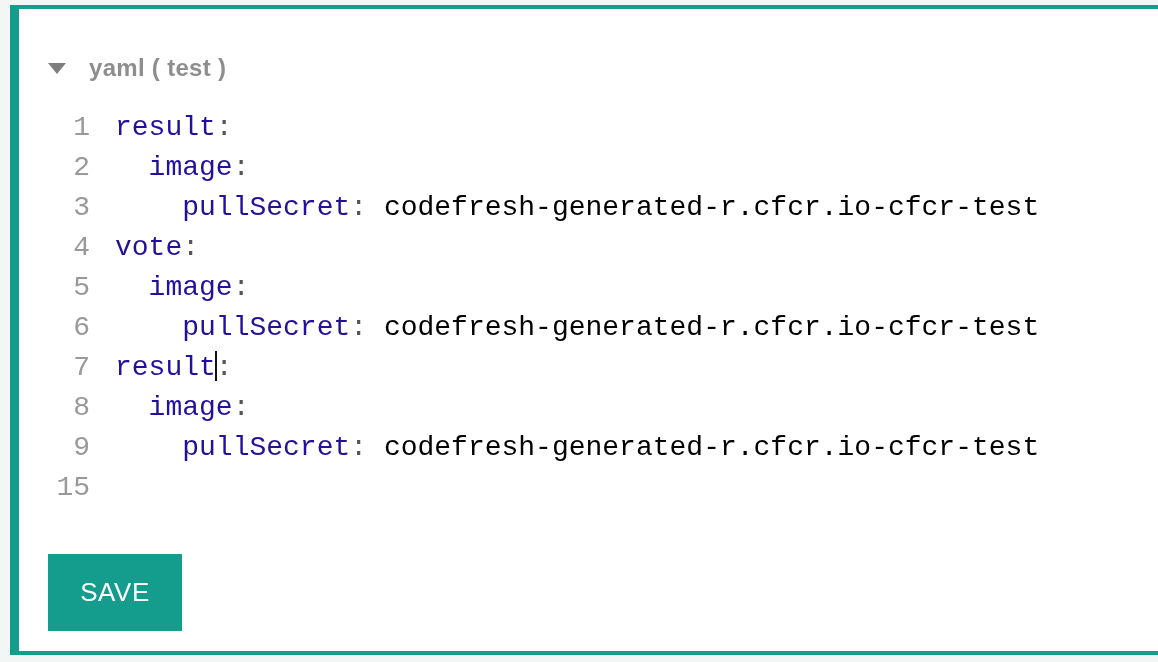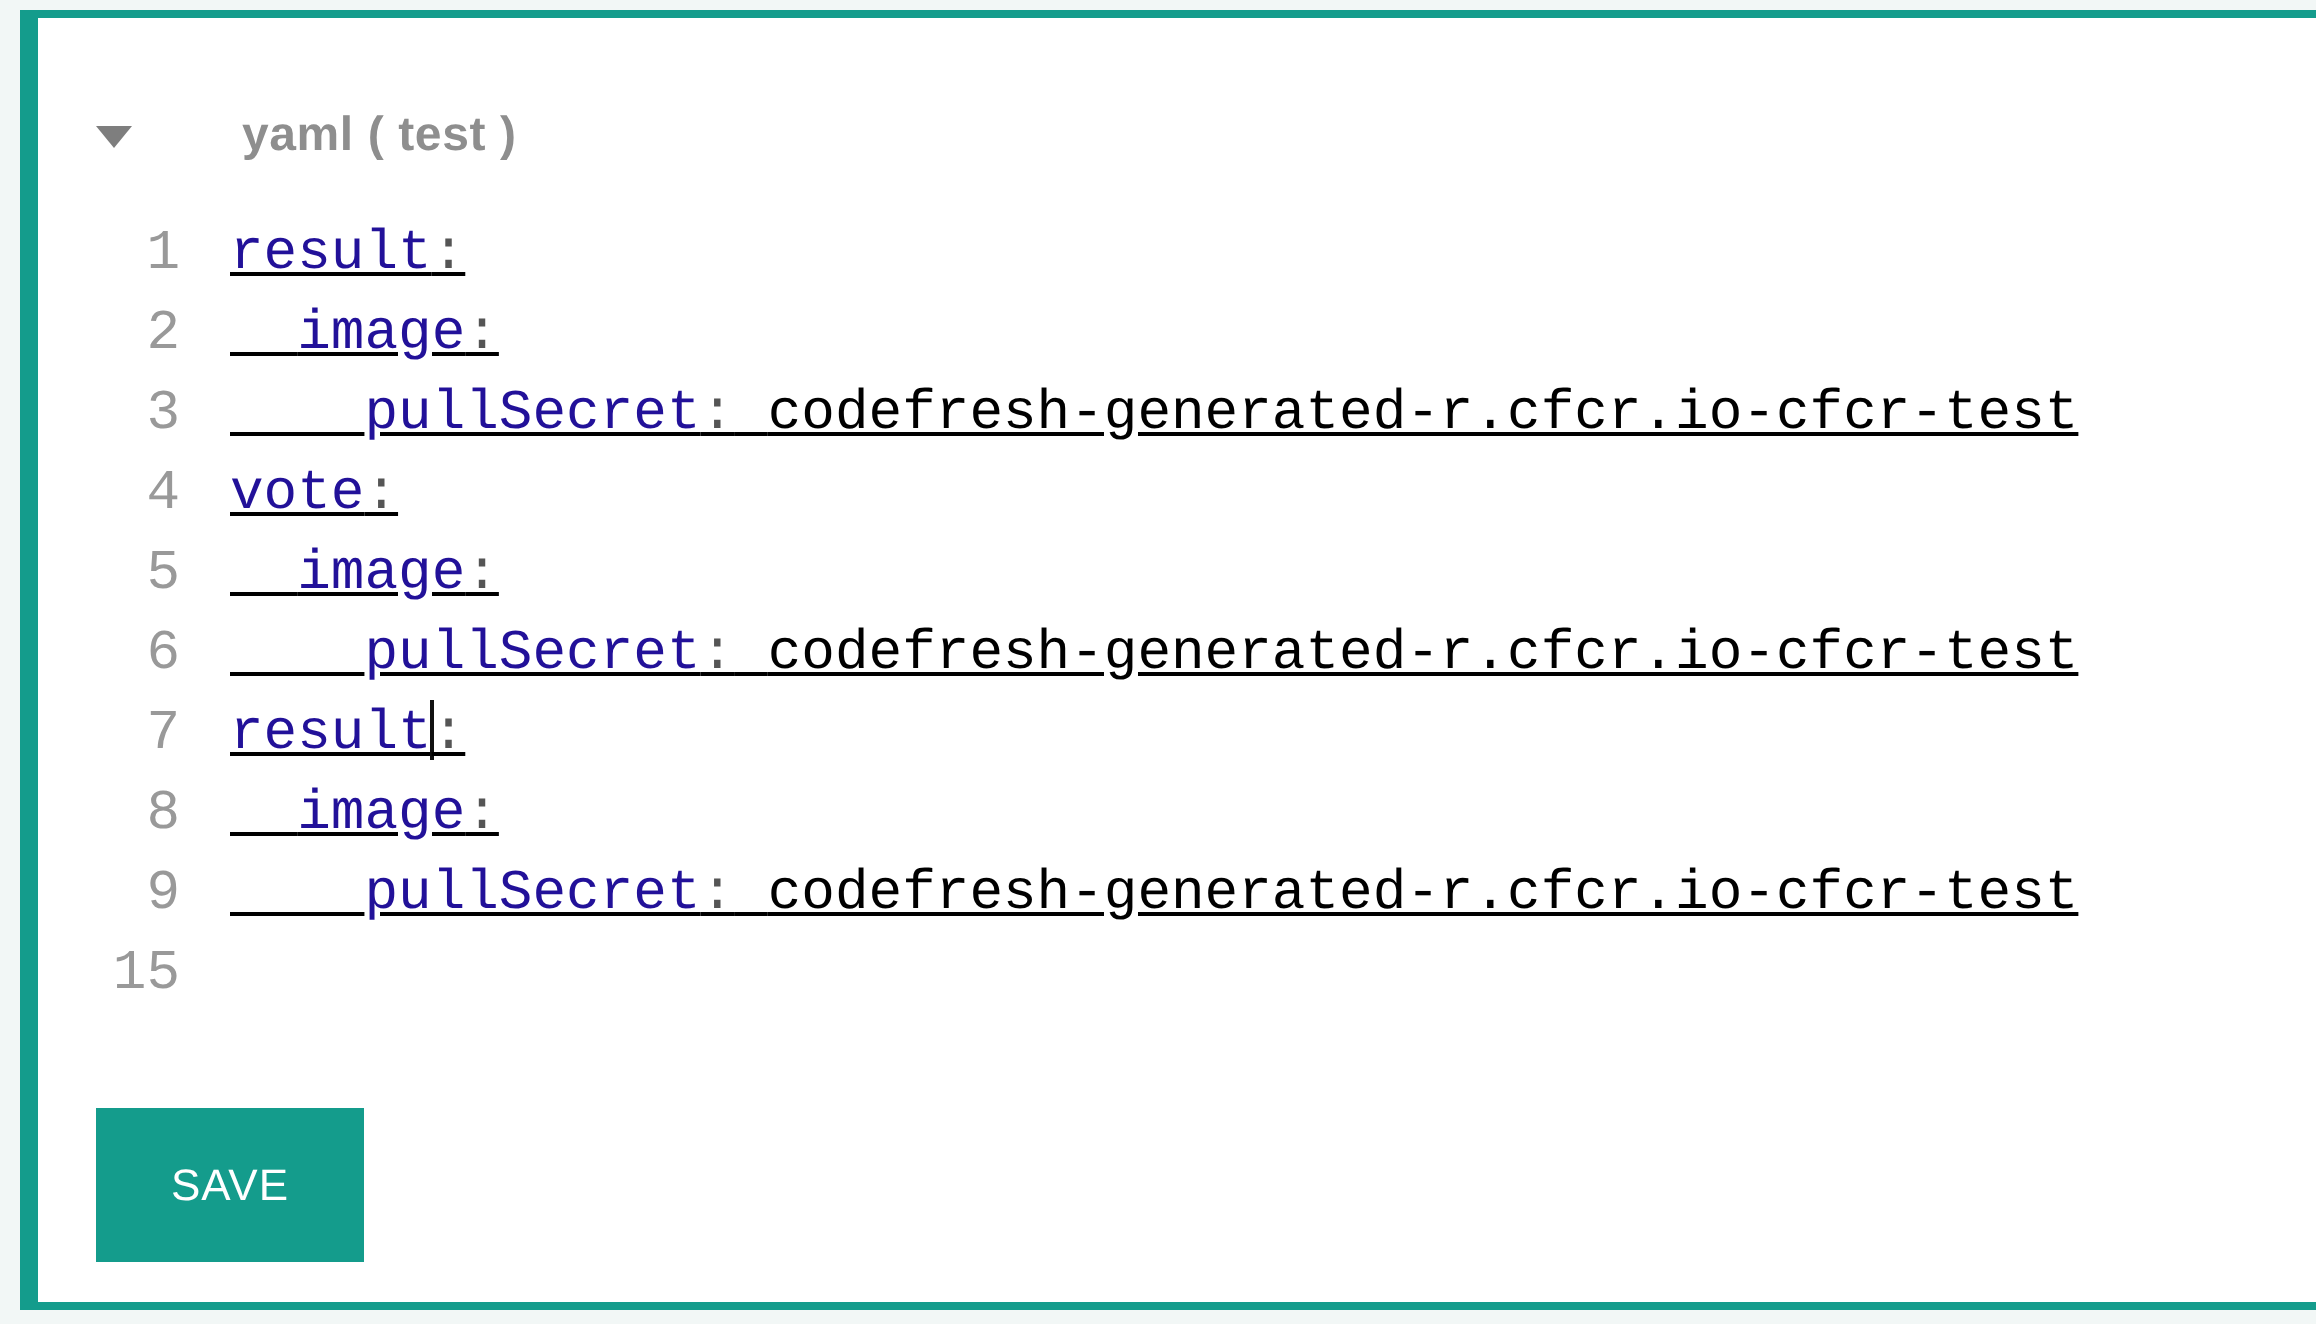--- a/index.html
+++ b/index.html
@@ -15,21 +15,20 @@
     border-top: 4px solid var(--accent-teal, #149C8C);
     border-left: 9px solid var(--accent-teal, #149C8C);
     border-bottom: 4px solid var(--accent-teal, #149C8C);
   }
   .panel-header {
     margin: 45px 0 0 29px;
     display: flex;
     align-items: center;
     height: 28px;
     cursor: pointer;
-    gap: 32px;
   }
   .tri {
     width: 0; height: 0;
     border-left: 9px solid transparent;
     border-right: 9px solid transparent;
     border-top: 11px solid #7E7E7E;
     margin-right: 23px;
     flex: none;
   }
   .header-title {
@@ -45,42 +44,42 @@
     cursor: text;
   }
   .cm-line { display: flex; height: 40px; line-height: 40px; }
   .cm-gutter {
     width: 71px;
     flex: none;
     text-align: right;
     color: var(--line-number, #999999);
     white-space: pre;
   }
-  .cm-code { margin-left: 25px; white-space: pre; color: var(--value, #000000); text-decoration: underline; }
+  .cm-code { margin-left: 25px; white-space: pre; color: var(--value, #000000); }
   .tok-key   { color: var(--key, #221199); }
   .tok-punct { color: var(--punct, #555555); }
   .tok-plain, .tok-value { color: var(--value, #000000); }
   .cm-cursor {
     display: inline-block;
     width: 2px;
     height: 30px;
     background: #111111;
     vertical-align: -6px;
     margin: 0 -1px;
   }
   .save-btn {
     display: block;
     margin: 46px 0 0 29px;
     width: 134px;
     height: 77px;
     border: none;
     background: var(--accent-teal, #149C8C);
     color: #ffffff;
     font-family: "Liberation Sans", sans-serif;
-    font-size: 22px;
+    font-size: 26px;
     letter-spacing: 0.5px;
     cursor: pointer;
     text-align: center;
   }
 </style>
 </head>
 <body>
 
 <div class="panel">
 

